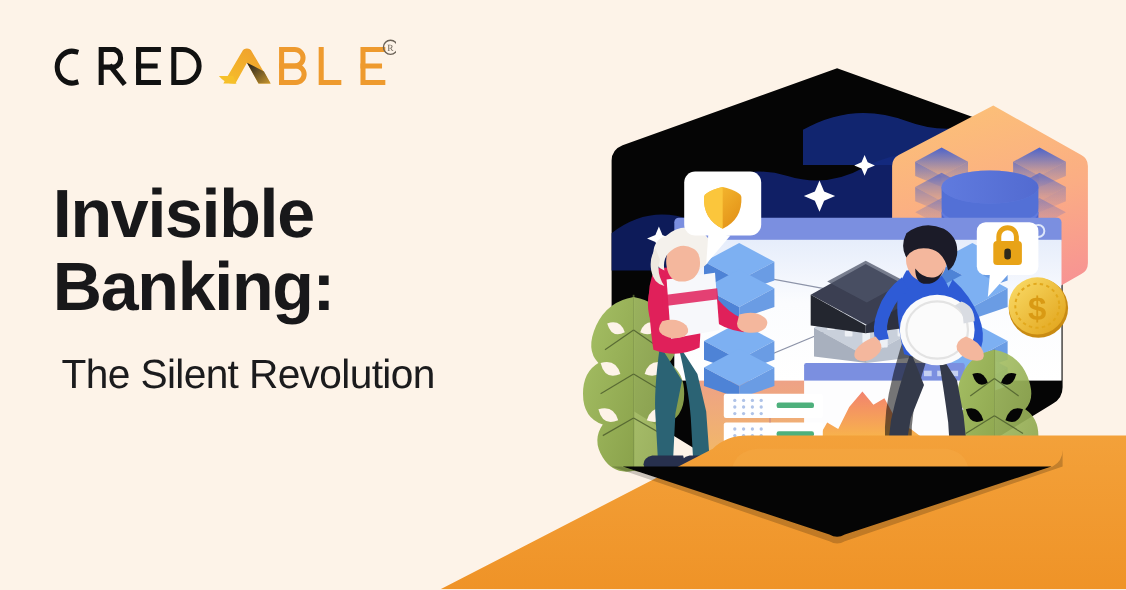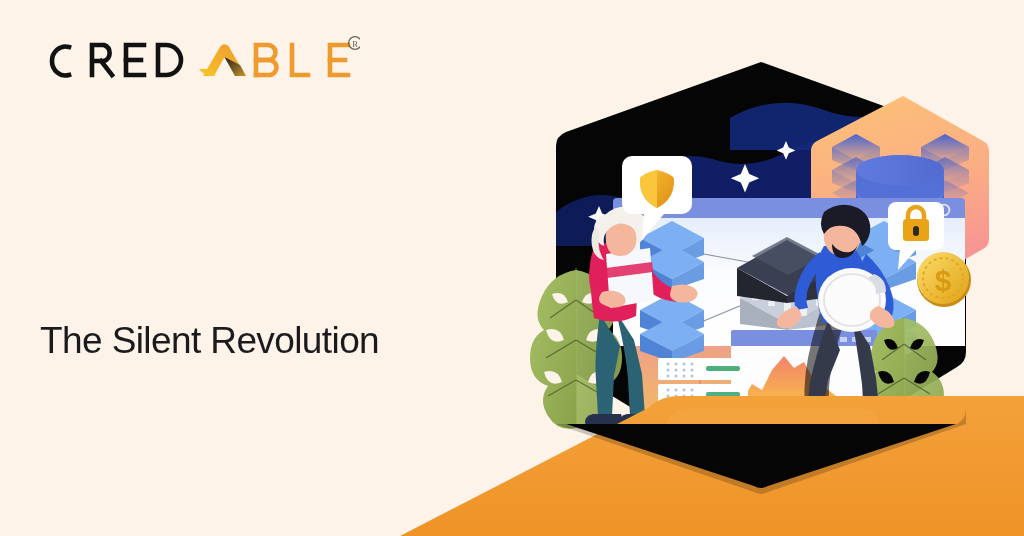--- a/index.html
+++ b/index.html
@@ -16,21 +16,21 @@
   #logo svg { display:block; }
 
   
   #headline {
     position:absolute; left:48px; top:162px; width:430px;
     font-size:62px; line-height:1.08; font-weight:bold;
     color:#18181A; letter-spacing:-1.2px;
   }
   #headline .l2 { display:block; }
   #subhead {
-    position:absolute; left:40px; top:320px; width:470px;
+    position:absolute; left:56px; top:320px; width:470px;
     font-size:37px; line-height:1.15; font-weight:normal;
     color:#1B1B1D; letter-spacing:-0.6px;
   }
 
   
   #art { position:absolute; left:400px; top:0; width:624px; height:536px; }
   #art svg { position:absolute; left:0; top:0; }
 </style>
 </head>
 <body>
@@ -78,20 +78,24 @@
         <path d="M290 26 H305"></path>
       </g>
 
       <g>
         <circle cx="315" cy="9" r="6.4" fill="none" stroke="#6B6257" stroke-width="1.3"></circle>
         <text x="315" y="12.6" text-anchor="middle" font-family="Liberation Serif, serif" font-size="8.6" fill="#6B6257">R</text>
       </g>
     </svg>
   </div>
 
+  <h1 id="headline">
+    <span>Invisible</span>
+    <span class="l2">Banking:</span>
+  </h1>
   <div id="subhead">The Silent Revolution</div>
 
   <div id="art">
     <svg width="624" height="536" viewBox="0 0 624 536">
       <defs>
         <linearGradient id="hexWarm" x1="0" y1="0" x2="0.25" y2="1">
           <stop offset="0" stop-color="#FCC375"></stop>
           <stop offset="0.55" stop-color="#FBAD84"></stop>
           <stop offset="1" stop-color="#F79294"></stop>
         </linearGradient>

